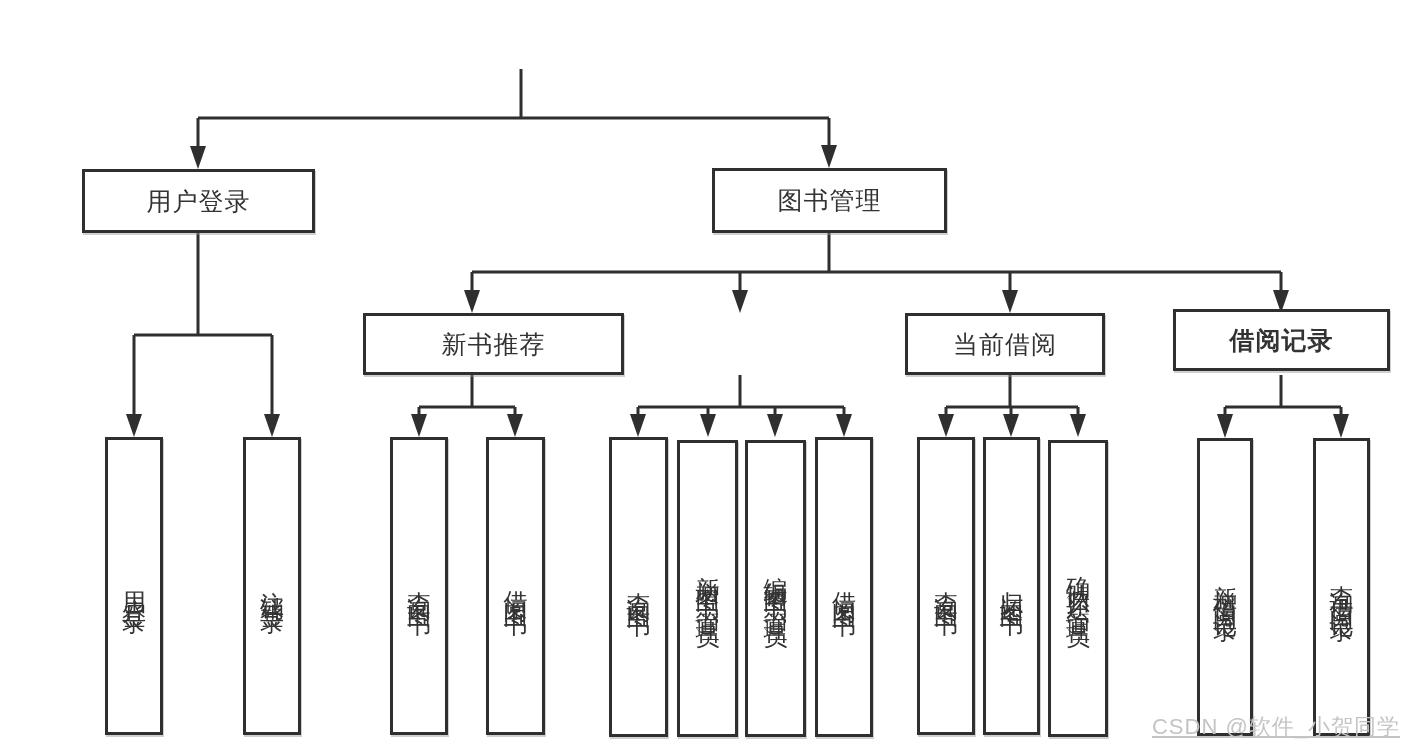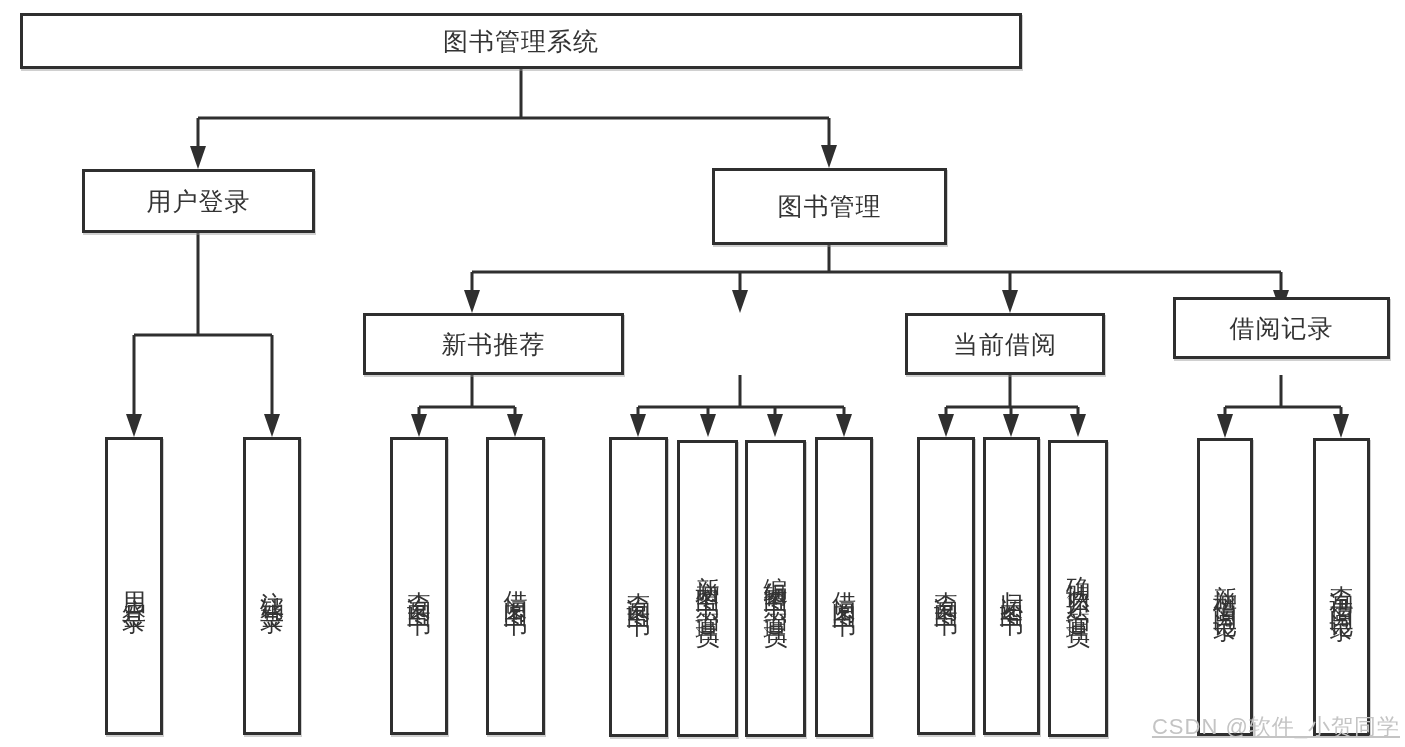--- a/index.html
+++ b/index.html
@@ -100,28 +100,27 @@
     <path d="M1010,375 V407 M946,407 H1078 M946,407 V415 M1011,407 V415 M1078,407 V415"></path>
     <polygon points="938,414 954,414 946,437"></polygon>
     <polygon points="1003,414 1019,414 1011,437"></polygon>
     <polygon points="1070,414 1086,414 1078,437"></polygon>
 
     <path d="M1281,375 V407 M1225,407 H1341 M1225,407 V415 M1341,407 V415"></path>
     <polygon points="1217,414 1233,414 1225,438"></polygon>
     <polygon points="1333,414 1349,414 1341,438"></polygon>
   </svg>
 
-  <div class="node h-node" style="left:20px; top:13px; width:1002px; height:56px;">图书管理系统</div>
 
   <div class="node h-node" style="left:82px; top:169px; width:233px; height:64px;">用户登录</div>
-  <div class="node h-node" style="left:712px; top:168px; width:235px; height:77px;">图书管理</div>
+  <div class="node h-node" style="left:712px; top:168px; width:235px; height:65px;">图书管理</div>
 
   <div class="node h-node" style="left:363px; top:313px; width:261px; height:62px;">新书推荐</div>
   <div class="node h-node" style="left:905px; top:313px; width:200px; height:62px;">当前借阅</div>
-  <div class="node h-node" style="left:1173px; top:297px; width:217px; height:62px;">借阅记录</div>
+  <div class="node h-node" style="left:1173px; top:309px; width:217px; height:62px;font-weight:bold;">借阅记录</div>
 
   <div class="node v-node" style="left:105px; top:437px; width:58px; height:298px;">
     <span>用户登录</span>
   </div>
   <div class="node v-node" style="left:243px; top:437px; width:58px; height:298px;">
     <span>注销登录</span>
   </div>
 
   <div class="node v-node" style="left:390px; top:437px; width:58px; height:298px;">
     <span>查询图书</span>

